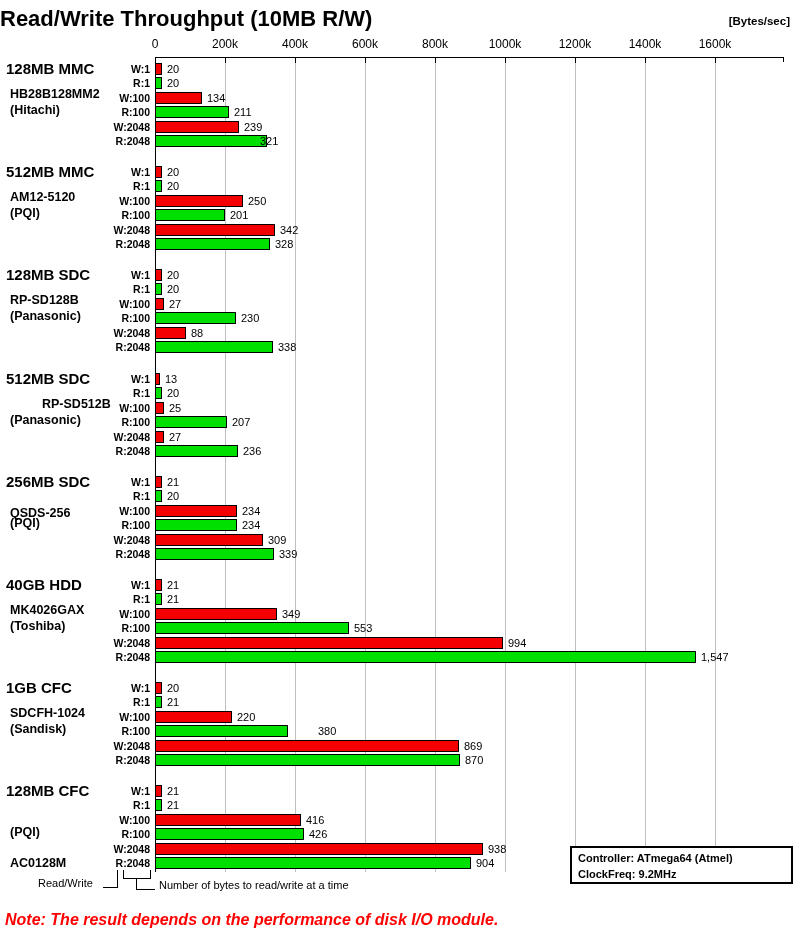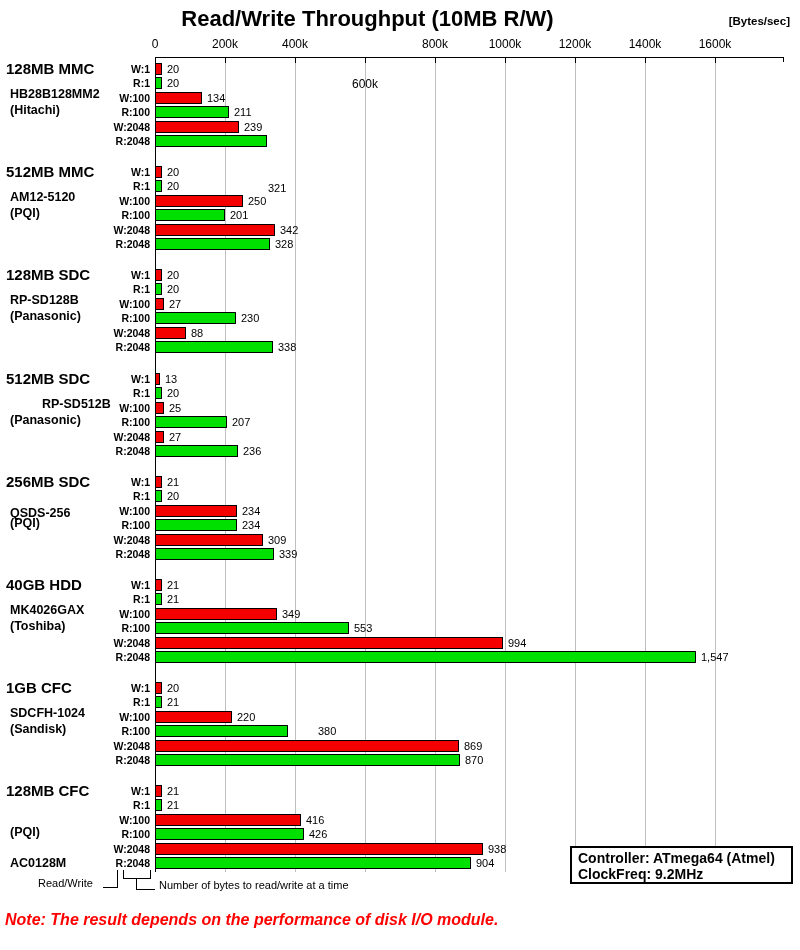--- a/index.html
+++ b/index.html
@@ -1,38 +1,38 @@
 <!DOCTYPE html>
 <html><head>
 <meta charset="utf-8">
 <style>
   html,body{margin:0;padding:0;background:#fff;}
   #root{
     position:relative;width:800px;height:950px;background:#ffffff;overflow:hidden;
     font-family:"Liberation Sans","DejaVu Sans",sans-serif;color:#000;
   }
   .abs{position:absolute;}
-  .chart-title{top:6px;left:0;width:735px;text-align:center;font-size:22px;font-weight:bold;letter-spacing:0px;}
+  .chart-title{top:6px;left:0;width:735px;text-align:left;font-size:22px;font-weight:bold;letter-spacing:0px;}
   .axis-unit{top:15px;right:10px;font-size:11.5px;font-weight:bold;}
   .tick-label{top:37px;width:60px;text-align:center;font-size:12px;}
   .axis-line{background:#000;height:1px;}
   .tick{background:#000;width:1px;}
   .gridline{background:#bfbfbf;width:1px;}
   .baseline{background:#000;width:1px;}
   .bar{box-sizing:border-box;height:12px;border:1px solid #000;}
   .row-label{font-size:10.5px;font-weight:bold;text-align:right;width:62px;line-height:12px;white-space:nowrap;}
   .val-label{font-size:11px;line-height:12px;white-space:nowrap;}
   .dev-name{font-size:15px;font-weight:bold;white-space:nowrap;}
   .dev-model{font-size:12.5px;font-weight:bold;white-space:nowrap;}
   .legend-text{font-size:11px;white-space:nowrap;}
   .ln{background:#000;}
   .info-box{
     left:570px;top:846px;width:223px;height:38px;box-sizing:border-box;
     border:2px solid #000;background:#fff;padding:2px 0 0 6px;
-    font-size:14px;font-weight:bold;line-height:16px;
+    font-size:11px;font-weight:bold;line-height:16px;
   }
   .note-text{left:5px;top:911px;color:#ff0000;font-size:16px;font-weight:bold;font-style:italic;white-space:nowrap;}
 </style>
 </head>
 <body>
 
 <div id="root">
 
   <div class="abs chart-title">Read/Write Throughput (10MB R/W)</div>
   <div class="abs axis-unit">[Bytes/sec]</div>
@@ -48,21 +48,21 @@
       <div class="abs gridline" style="left: 715px; top: 58px; height: 814px; background: rgb(191, 191, 191);"></div>
       <div class="abs axis-line" style="left: 155px; top: 57px; width: 629px;"></div>
       <div class="abs baseline" style="left: 155px; top: 57px; height: 815px;"></div>
       <div class="abs tick" style="left: 155px; top: 57px; height: 6px;"></div>
       <div class="abs tick-label" style="left: 125px;">0</div>
       <div class="abs tick" style="left: 225px; top: 57px; height: 6px;"></div>
       <div class="abs tick-label" style="left: 195px;">200k</div>
       <div class="abs tick" style="left: 295px; top: 57px; height: 6px;"></div>
       <div class="abs tick-label" style="left: 265px;">400k</div>
       <div class="abs tick" style="left: 365px; top: 57px; height: 6px;"></div>
-      <div class="abs tick-label" style="left: 335px; margin-top: 40px;">600k</div>
+      <div class="abs tick-label" style="left: 335px;">600k</div>
       <div class="abs tick" style="left: 435px; top: 57px; height: 6px;"></div>
       <div class="abs tick-label" style="left: 405px;">800k</div>
       <div class="abs tick" style="left: 505px; top: 57px; height: 6px;"></div>
       <div class="abs tick-label" style="left: 475px;">1000k</div>
       <div class="abs tick" style="left: 575px; top: 57px; height: 6px;"></div>
       <div class="abs tick-label" style="left: 545px;">1200k</div>
       <div class="abs tick" style="left: 645px; top: 57px; height: 6px;"></div>
       <div class="abs tick-label" style="left: 615px;">1400k</div>
       <div class="abs tick" style="left: 715px; top: 57px; height: 6px;"></div>
       <div class="abs tick-label" style="left: 685px;">1600k</div>
@@ -80,21 +80,21 @@
       <div class="abs bar" style="left: 155px; top: 92px; width: 47px; background: rgb(244, 0, 0);"></div>
       <div class="abs val-label" style="left: 207px; top: 92px;">134</div>
       <div class="abs row-label" style="left: 88px; top: 106px;">R:100</div>
       <div class="abs bar" style="left: 155px; top: 106px; width: 74px; background: rgb(0, 224, 0);"></div>
       <div class="abs val-label" style="left: 234px; top: 106px;">211</div>
       <div class="abs row-label" style="left: 88px; top: 121px;">W:2048</div>
       <div class="abs bar" style="left: 155px; top: 121px; width: 84px; background: rgb(244, 0, 0);"></div>
       <div class="abs val-label" style="left: 244px; top: 121px;">239</div>
       <div class="abs row-label" style="left: 88px; top: 135px;">R:2048</div>
       <div class="abs bar" style="left: 155px; top: 135px; width: 112px; background: rgb(0, 224, 0);"></div>
-      <div class="abs val-label" style="left: 268px; top: 135px; margin-top: 47px;">321</div>
+      <div class="abs val-label" style="left: 260px; top: 135px;">321</div>
       <div class="abs dev-name" style="left: 6px; top: 163px;">512MB MMC</div>
       <div class="abs dev-model" style="left: 10px; top: 190px;">AM12-5120</div>
       <div class="abs dev-model" style="left: 10px; top: 206px;">(PQI)</div>
       <div class="abs row-label" style="left: 88px; top: 166px;">W:1</div>
       <div class="abs bar" style="left: 155px; top: 166px; width: 7px; background: rgb(244, 0, 0);"></div>
       <div class="abs val-label" style="left: 167px; top: 166px;">20</div>
       <div class="abs row-label" style="left: 88px; top: 180px;">R:1</div>
       <div class="abs bar" style="left: 155px; top: 180px; width: 7px; background: rgb(0, 224, 0);"></div>
       <div class="abs val-label" style="left: 167px; top: 180px;">20</div>
       <div class="abs row-label" style="left: 88px; top: 195px;">W:100</div>

